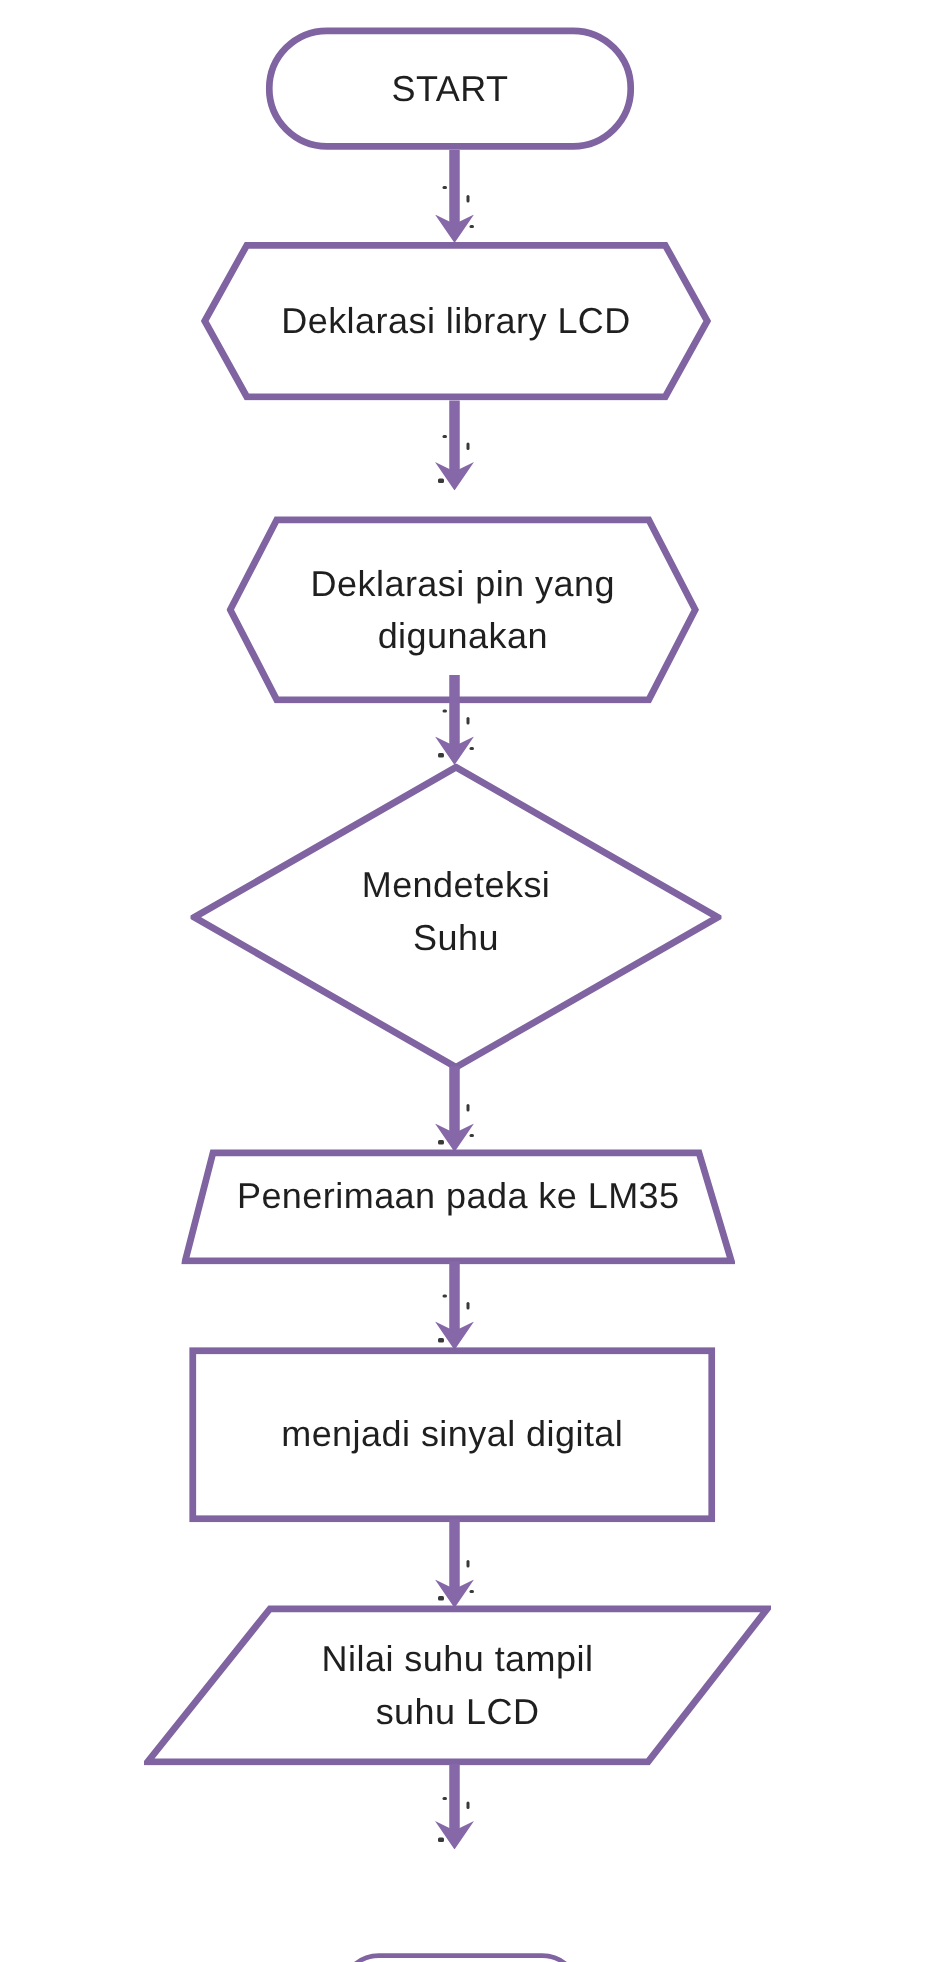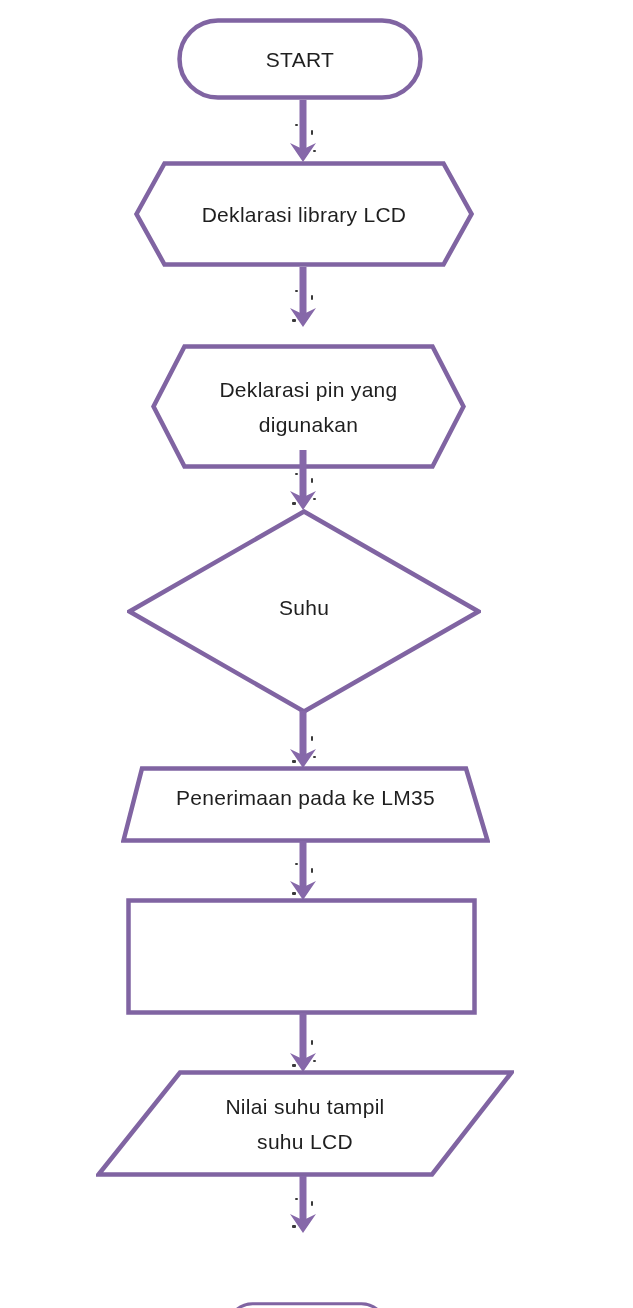--- a/index.html
+++ b/index.html
@@ -27,21 +27,21 @@
     stroke-width: 4.5;
     stroke-linejoin: miter;
   }
   .label {
     position: absolute;
     left: 0; top: 0; right: 0; bottom: 0;
     display: flex;
     flex-direction: column;
     align-items: center;
     justify-content: center;
-    font-size: 21px;
+    font-size: 24px;
     letter-spacing: 0.3px;
     line-height: 35px;
     white-space: nowrap;
   }
   .label span { display: block; }
   .node.diamond .label { padding-bottom: 8px; }
   .node.trapezoid .label { padding-bottom: 14px; }
 
   .arrow { position: absolute; width: 26px; }
   .arrow .stem {
@@ -124,20 +124,21 @@
     <i class="speck sp1"></i>
     <i class="speck sp2"></i>
     <i class="speck sp3"></i>
   </div>
 
   <div class="node diamond" style="left:127px; top:509px; width:354px; height:205px;">
     <svg viewBox="0 0 354 205">
       <polygon class="outline" points="177,2.5 351.5,102.5 177,202.5 2.5,102.5"></polygon>
     </svg>
     <div class="label">
+      <span>Mendeteksi</span>
       <span>Suhu</span>
     </div>
   </div>
 
   <div class="arrow" style="left:290px; top:711px; height:57px;">
     <div class="stem"></div>
     <div class="head"></div>
     <i class="speck sp1"></i>
     <i class="speck sp2"></i>
     <i class="speck sp3"></i>
@@ -158,20 +159,21 @@
     <i class="speck sp0"></i>
     <i class="speck sp1"></i>
     <i class="speck sp2"></i>
   </div>
 
   <div class="node rectangle" style="left:126px; top:898px; width:351px; height:117px;">
     <svg viewBox="0 0 351 117">
       <rect class="outline" x="2.5" y="2.5" width="346" height="112"></rect>
     </svg>
     <div class="label">
+      <span>menjadi sinyal digital</span>
     </div>
   </div>
 
   <div class="arrow" style="left:290px; top:1013px; height:59px;">
     <div class="stem"></div>
     <div class="head"></div>
     <i class="speck sp1"></i>
     <i class="speck sp2"></i>
     <i class="speck sp3"></i>
   </div>

